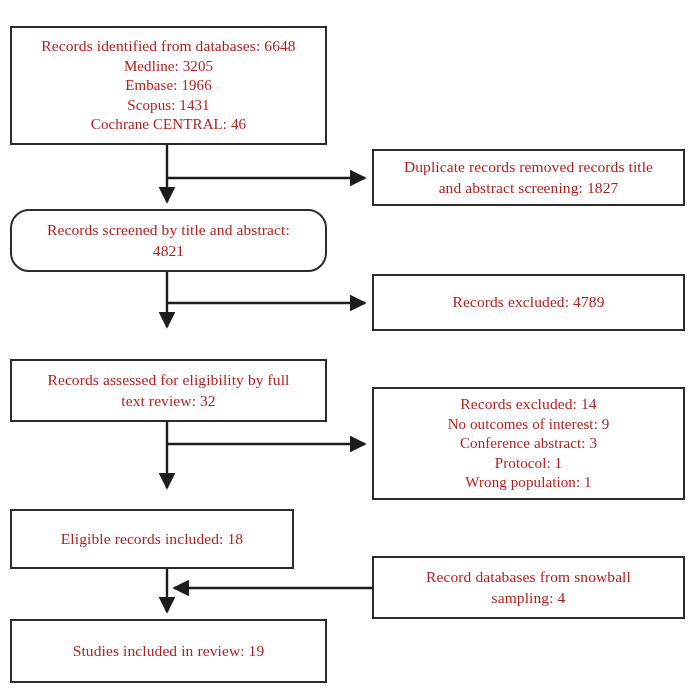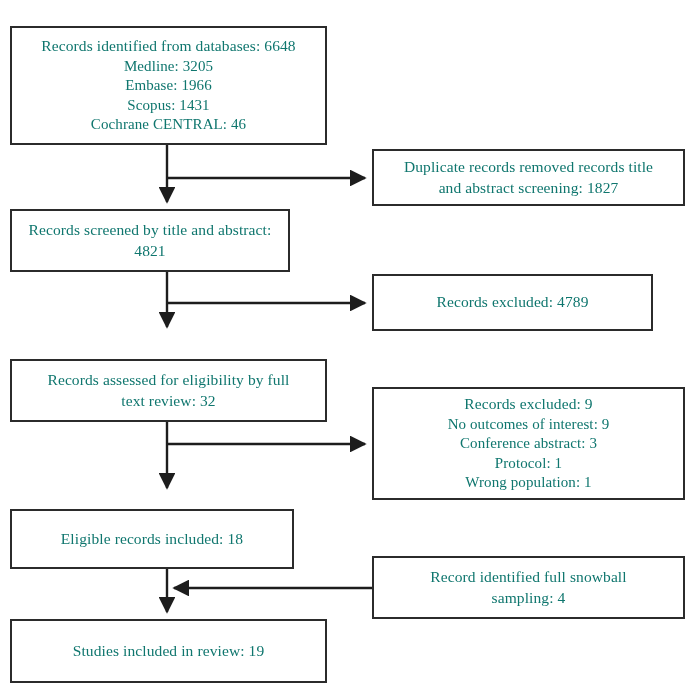--- a/index.html
+++ b/index.html
@@ -26,38 +26,38 @@
   .node {
     position: absolute;
     box-sizing: border-box;
     border: 2px solid #2b2b2b;
     background: #ffffff;
     display: flex;
     flex-direction: column;
     align-items: center;
     justify-content: center;
     text-align: center;
-    color: #0f766e;
+    color: #b91c1c;
     z-index: 2;
   }
   .node-line {
     display: block;
     font-size: 15.5px;
     line-height: 1.30;
     white-space: nowrap;
     letter-spacing: 0.1px;
   }
   .node-line.sub {
     font-size: 15px;
   }
   
   #box-identified   { left: 10px;  top: 26px;  width: 317px; height: 119px; }
   #box-duplicates   { left: 372px; top: 149px; width: 313px; height: 57px;  }
-  #box-screened     { left: 10px;  top: 209px; width: 280px; height: 63px;  }
-  #box-excluded-1   { left: 372px; top: 274px; width: 281px; height: 57px;  }
+  #box-screened     { left: 10px;  top: 209px; width: 317px; height: 63px; border-radius: 19px;  }
+  #box-excluded-1   { left: 372px; top: 274px; width: 313px; height: 57px;  }
   #box-eligibility  { left: 10px;  top: 334px; width: 317px; height: 63px; margin-top: 25px;  }
   #box-excluded-2   { left: 372px; top: 387px; width: 313px; height: 113px; }
   #box-eligible     { left: 10px;  top: 509px; width: 284px; height: 60px;  }
   #box-snowball     { left: 372px; top: 556px; width: 313px; height: 63px;  }
   #box-studies      { left: 10px;  top: 619px; width: 317px; height: 64px;  }
 </style>
 </head>
 <body>
 
 <div id="diagram">
@@ -113,33 +113,33 @@
   <div class="node" id="box-excluded-1">
     <span class="node-line">Records excluded: 4789</span>
   </div>
 
   <div class="node" id="box-eligibility">
     <span class="node-line">Records assessed for eligibility by full</span>
     <span class="node-line">text review: 32</span>
   </div>
 
   <div class="node" id="box-excluded-2">
-    <span class="node-line">Records excluded: 9</span>
+    <span class="node-line">Records excluded: 14</span>
     <span class="node-line sub">No outcomes of interest: 9</span>
     <span class="node-line sub">Conference abstract: 3</span>
     <span class="node-line sub">Protocol: 1</span>
     <span class="node-line sub">Wrong population: 1</span>
   </div>
 
   <div class="node" id="box-eligible">
     <span class="node-line">Eligible records included: 18</span>
   </div>
 
   <div class="node" id="box-snowball">
-    <span class="node-line">Record identified full snowball</span>
+    <span class="node-line">Record databases from snowball</span>
     <span class="node-line">sampling: 4</span>
   </div>
 
   <div class="node" id="box-studies">
     <span class="node-line">Studies included in review: 19</span>
   </div>
 
 </div>
 
 </body></html>

